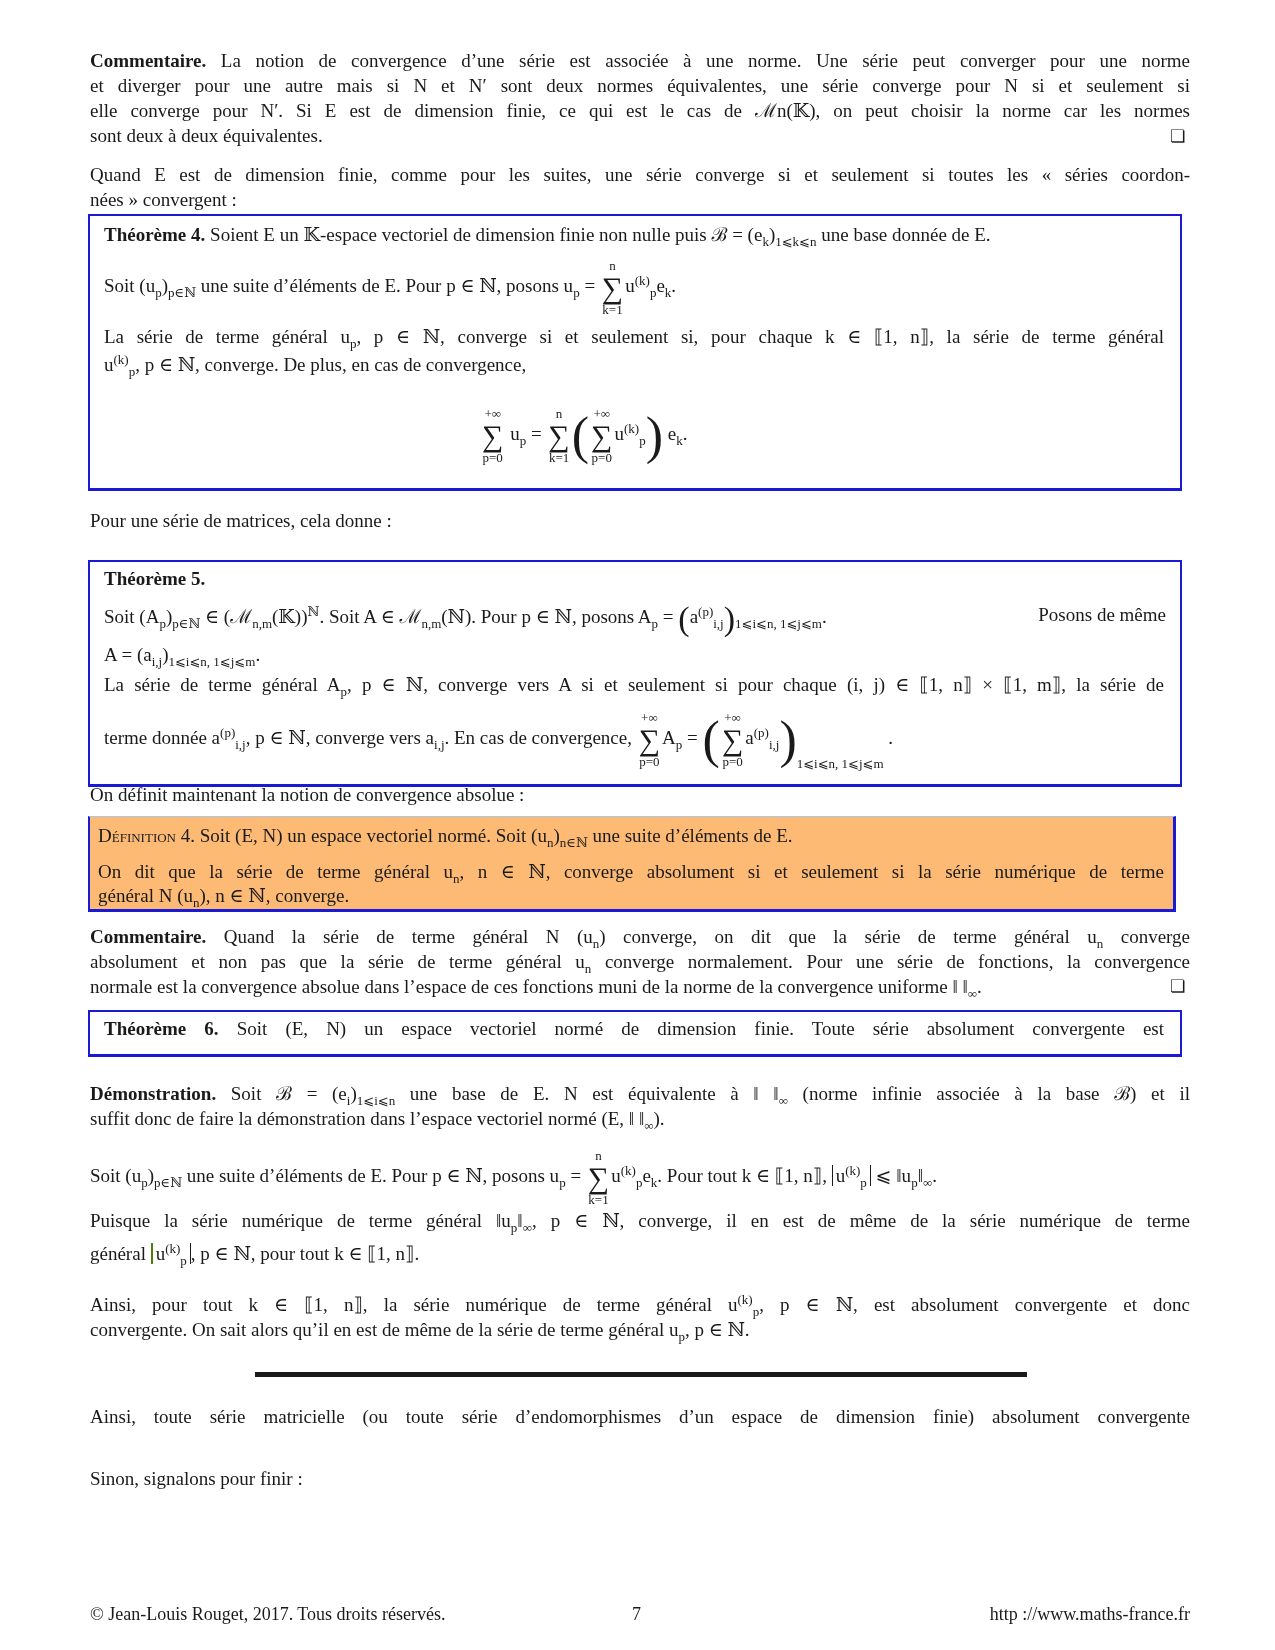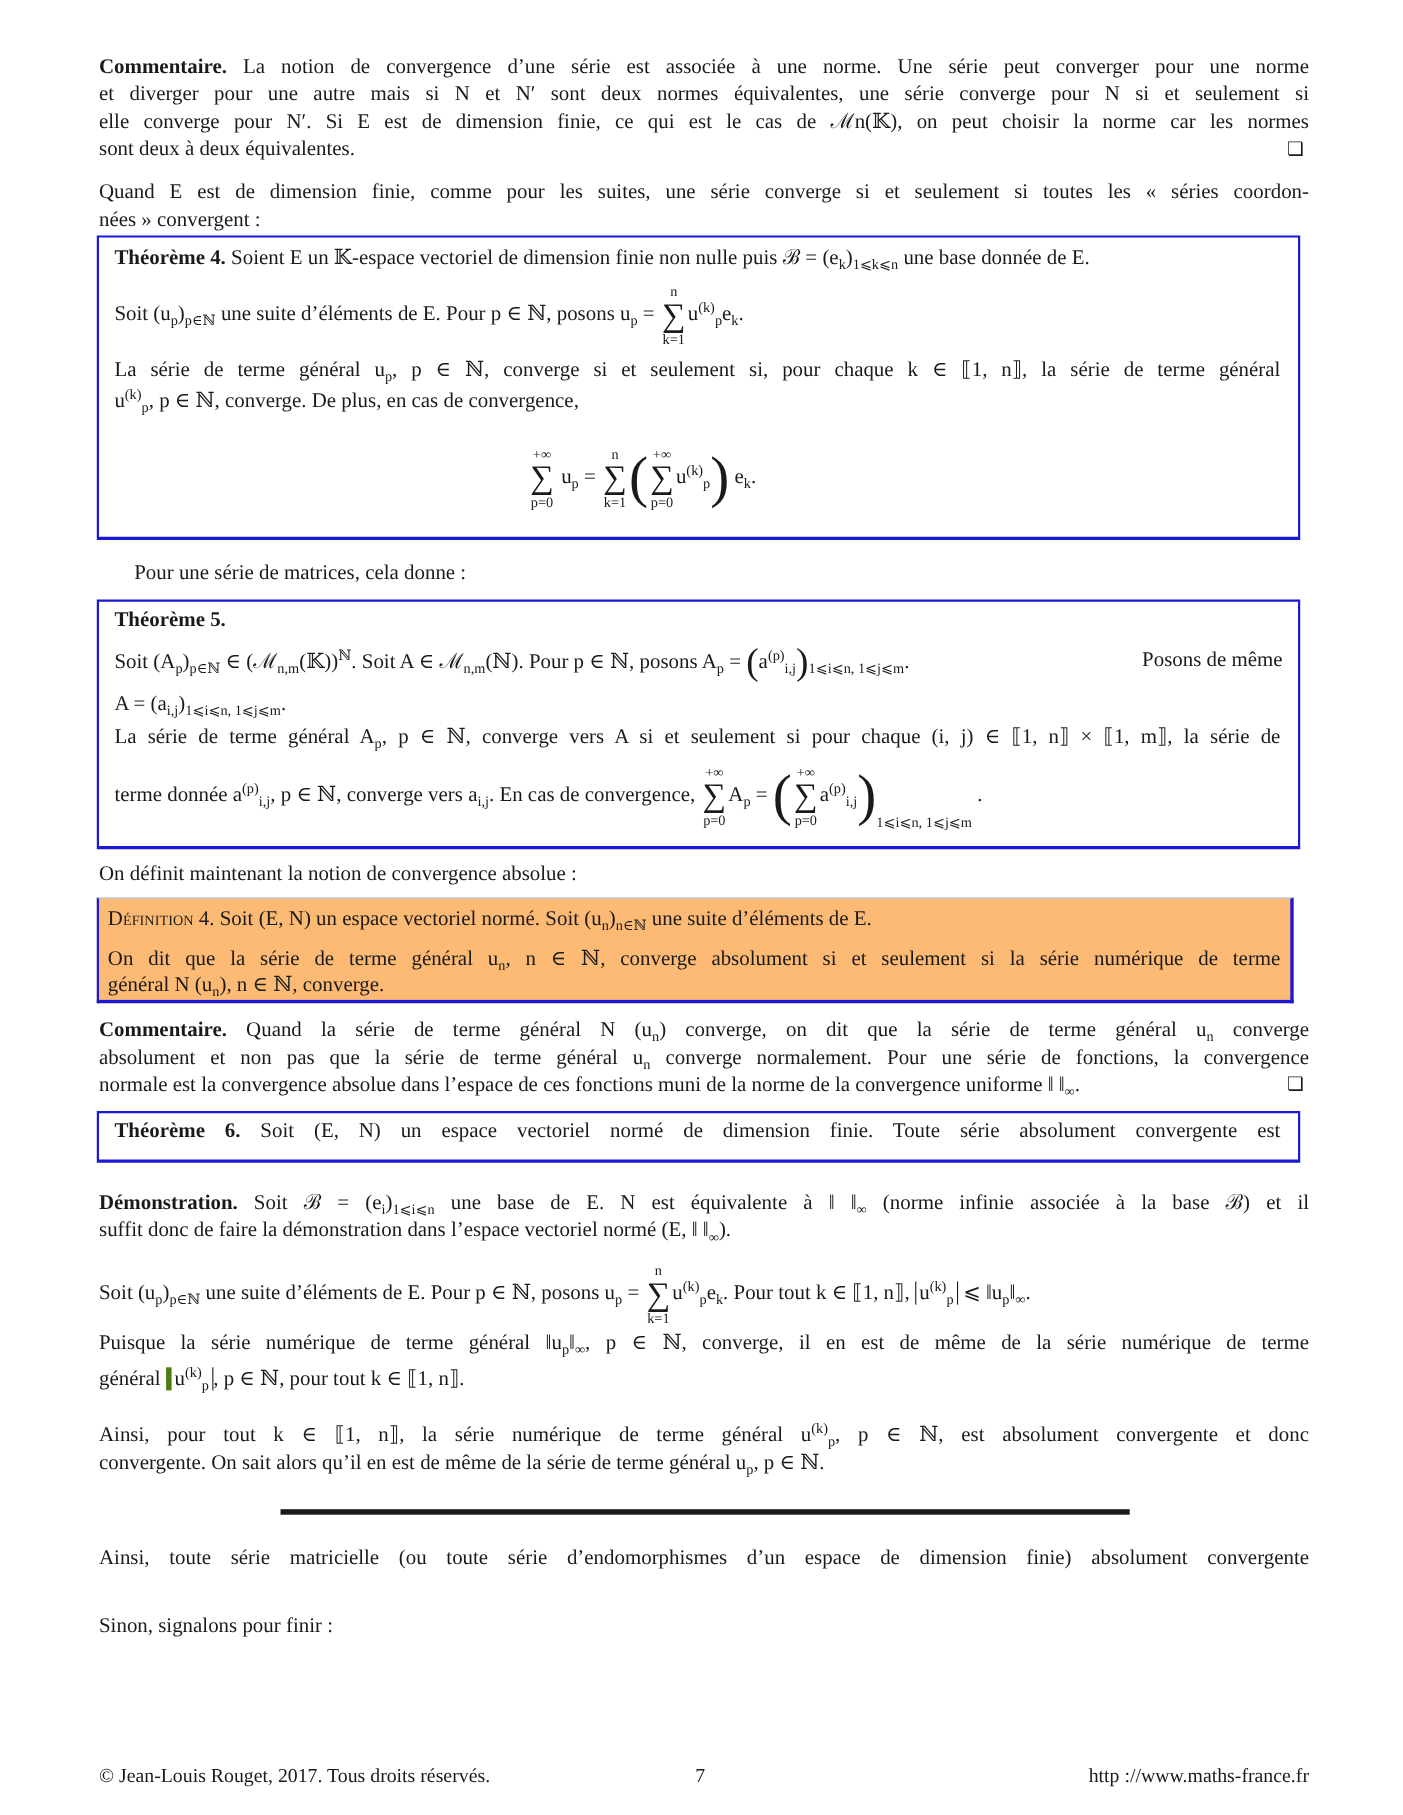--- a/index.html
+++ b/index.html
@@ -54,25 +54,25 @@
     u<sup>(k)</sup><sub>p</sub><span>, p ∈ ℕ, converge. De plus, en cas de convergence,</span>
   </div>
   <div class="abs" style="left:390px;top:178px;height:80px;line-height:80px;white-space:nowrap;">
     <span class="sum"><span class="lim">+∞</span><span class="sig">∑</span><span class="lim">p=0</span></span>
     <span>u</span><sub>p</sub>
     <span>=</span>
     <span class="sum"><span class="lim">n</span><span class="sig">∑</span><span class="lim">k=1</span></span><span class="bigp">(</span><span class="sum"><span class="lim">+∞</span><span class="sig">∑</span><span class="lim">p=0</span></span><span>u</span><sup>(k)</sup><sub>p</sub><span class="bigp">)</span> <span>e</span><sub>k</sub><span>.</span>
   </div>
 </div>
 
-<div class="para" style="top:508px;margin-left:32px;">
+<div class="para" style="top:508px;">
   <span class="line">Pour une série de matrices, cela donne :</span>
 </div>
 
-<div class="box" style="top:545px;height:227px;padding-left:44px;">
+<div class="box" style="top:560px;height:227px;padding-left:44px;">
   <div class="inner" style="top:4px;">
     <b>Théorème 5.</b>
   </div>
   <div class="inner" style="top:30px;height:50px;line-height:50px;white-space:nowrap;">
     <span>Soit (A</span><sub>p</sub>)<sub>p∈ℕ</sub> <span>∈ (ℳ</span><sub>n,m</sub><span>(𝕂))</span><sup>ℕ</sup><span>. Soit A ∈ ℳ</span><sub>n,m</sub><span>(ℕ). Pour p ∈ ℕ, posons A</span><sub>p</sub> = <span style="font-size:34px;vertical-align:middle;">(</span>a<sup>(p)</sup><sub>i,j</sub><span style="font-size:34px;vertical-align:middle;">)</span><sub>1⩽i⩽n, 1⩽j⩽m</sub>.
   </div>
   <span class="abs" style="right:14px;top:40px;">Posons de même</span>
   <div class="inner" style="top:80px;white-space:nowrap;">
     <span>A = (a</span><sub>i,j</sub>)<sub>1⩽i⩽n, 1⩽j⩽m</sub>.
   </div>
@@ -118,21 +118,21 @@
   <span class="just"><b class="lead">Démonstration.</b><span> Soit ℬ = (e</span><sub>i</sub>)<sub>1⩽i⩽n</sub> <span>une base de E. N est équivalente à ‖ ‖</span><sub>∞</sub><span> (norme infinie associée à la base ℬ) et il</span></span>
   <span class="line"><span>suffit donc de faire la démonstration dans l’espace vectoriel normé (E, ‖ ‖</span><sub>∞</sub><span>).</span></span>
 </div>
 
 <div class="para" style="top:1146px;height:60px;line-height:60px;white-space:nowrap;">
   <span>Soit (u</span><sub>p</sub>)<sub>p∈ℕ</sub><span> une suite d’éléments de E. Pour p ∈ ℕ, posons u</span><sub>p</sub><span> = </span><span class="sum"><span class="lim">n</span><span class="sig">∑</span><span class="lim">k=1</span></span>u<sup>(k)</sup><sub>p</sub>e<sub>k</sub><span>. Pour tout k ∈ ⟦1, n⟧, </span><span style="border-left:1px solid #1a1a1a;border-right:1px solid #1a1a1a;padding:0 3px;">u<sup>(k)</sup><sub>p</sub></span><span> ⩽ ‖u</span><sub>p</sub><span>‖</span><sub>∞</sub>.
 </div>
 
 <div class="para" style="top:1208px;">
   <span class="just"><span>Puisque la série numérique de terme général ‖u</span><sub>p</sub><span>‖</span><sub>∞</sub><span>, p ∈ ℕ, converge, il en est de même de la série numérique de terme</span></span>
-  <span class="line" style="margin-top:8px;"><span>général </span><span style="border-left:5px solid #4d7c0f;border-right:1px solid #1a1a1a;padding:0 3px;">u<sup>(k)</sup><sub>p</sub></span><span>, p ∈ ℕ, pour tout k ∈ ⟦1, n⟧.</span></span>
+  <span class="line" style="margin-top:8px;"><span>général </span><span style="border-left:2px solid #4d7c0f;border-right:1px solid #1a1a1a;padding:0 3px;">u<sup>(k)</sup><sub>p</sub></span><span>, p ∈ ℕ, pour tout k ∈ ⟦1, n⟧.</span></span>
 </div>
 
 <div class="para" style="top:1292px;">
   <span class="just"><span>Ainsi, pour tout k ∈ ⟦1, n⟧, la série numérique de terme général u</span><sup>(k)</sup><sub>p</sub><span>, p ∈ ℕ, est absolument convergente et donc</span></span>
   <span class="line"><span>convergente. On sait alors qu’il en est de même de la série de terme général u</span><sub>p</sub><span>, p ∈ ℕ.</span></span>
 </div>
 
 <div class="rule"></div>
 
 <div class="para" style="top:1404px;">

